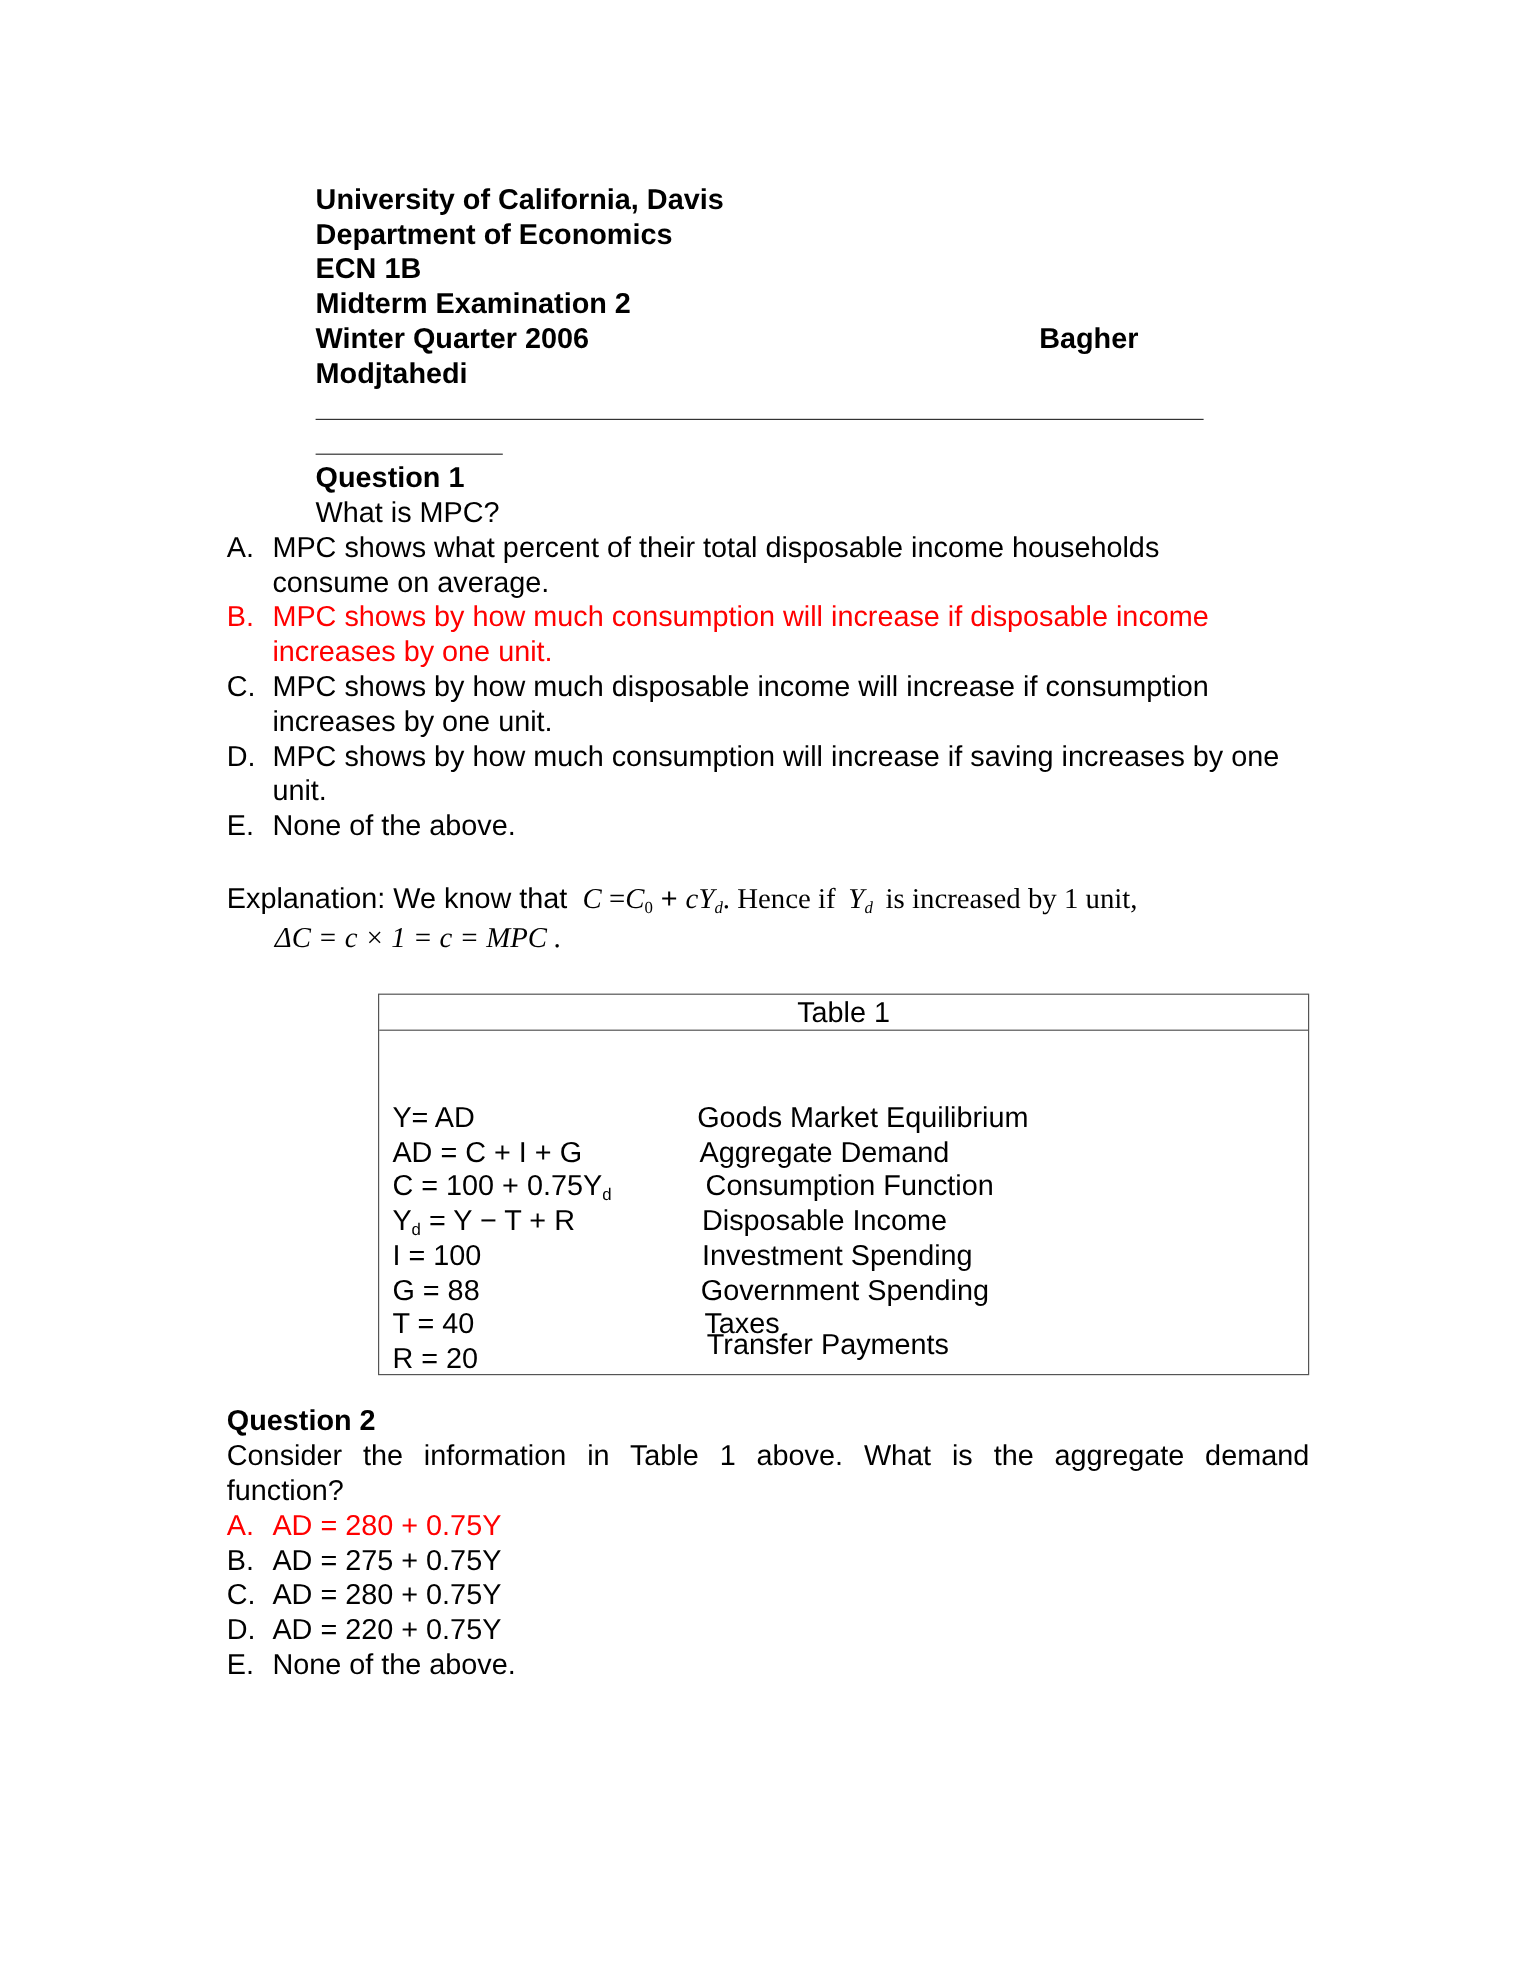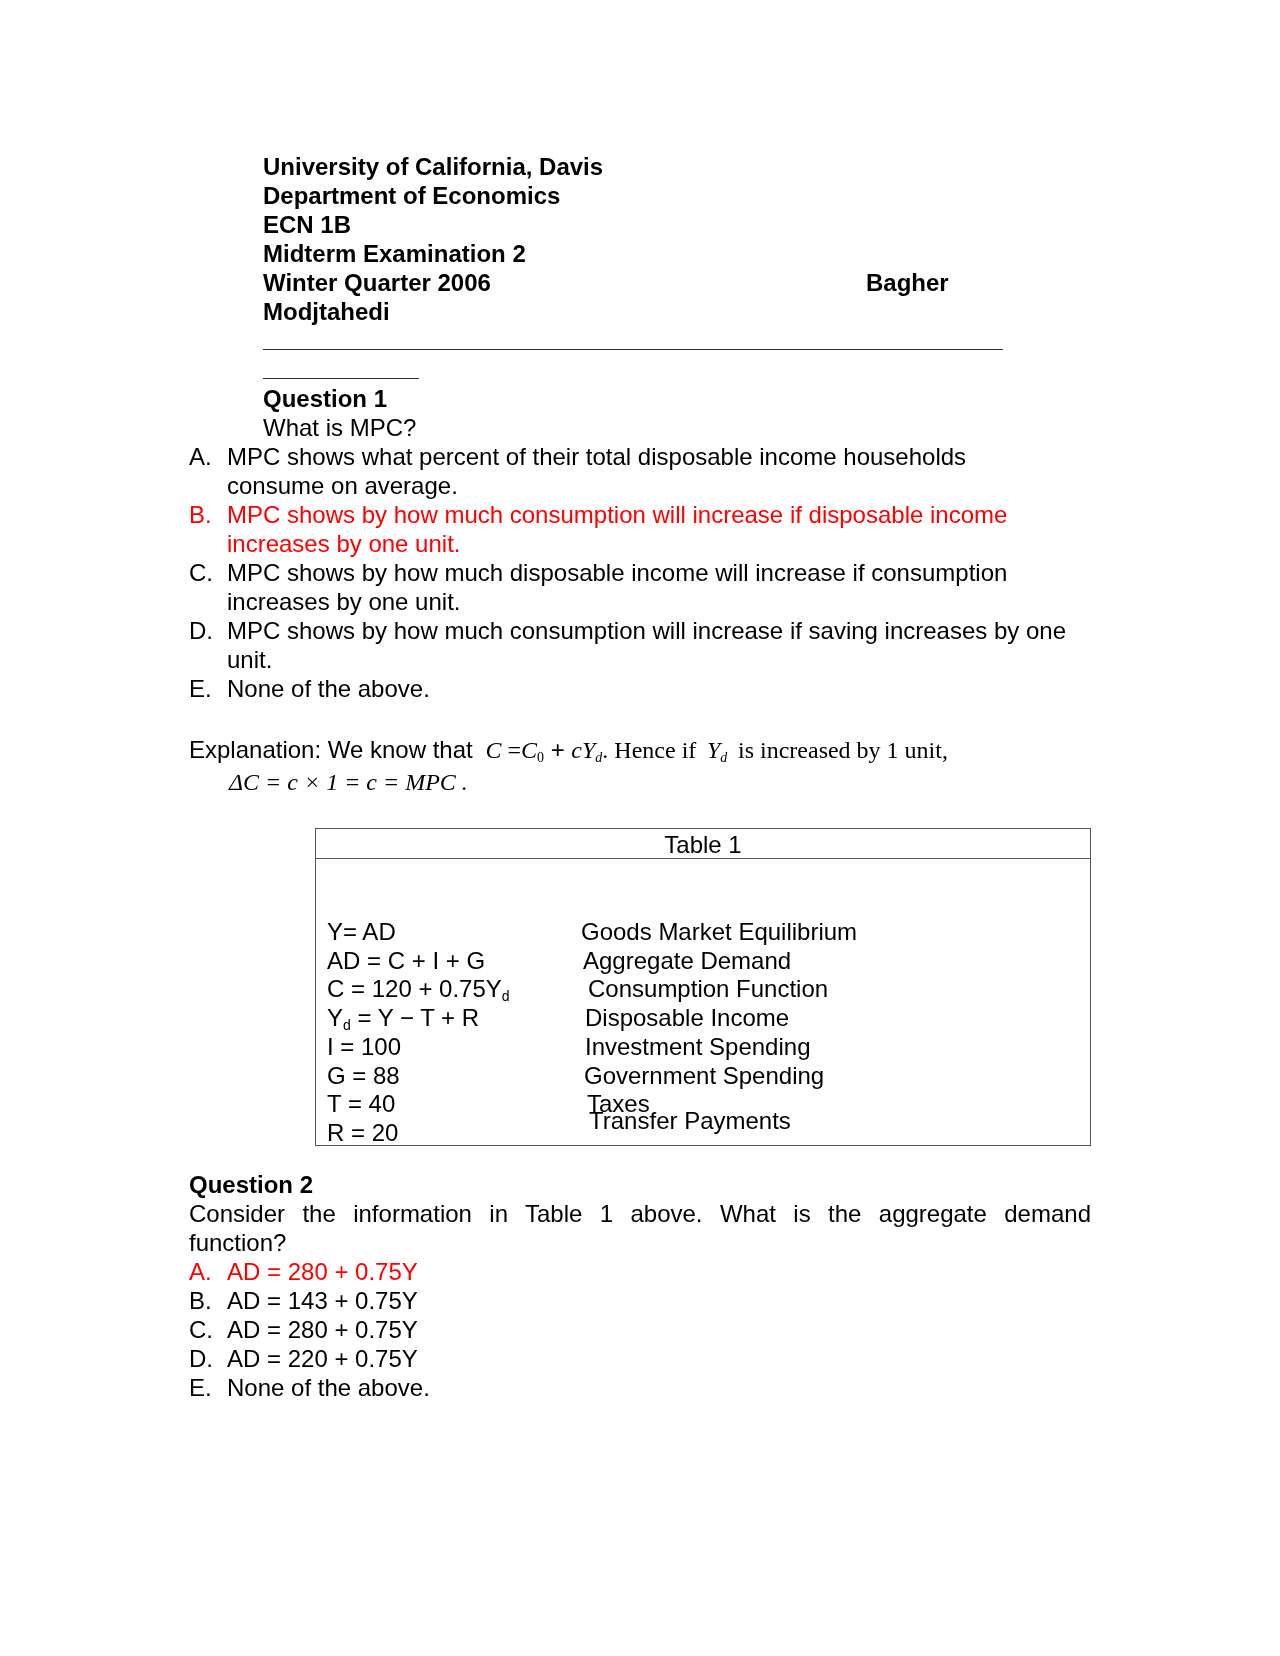--- a/index.html
+++ b/index.html
@@ -69,21 +69,21 @@
 
 <div class="tbl">
   <div class="tbl-head">Table 1</div>
 
   <div class="trow" style="top:88px;">Y= AD</div>
   <div class="tdesc" style="left:265px;top:88px;">Goods Market Equilibrium</div>
 
   <div class="trow" style="top:117px;">AD = C + I + G</div>
   <div class="tdesc" style="left:267px;top:117px;">Aggregate Demand</div>
 
-  <div class="trow" style="top:145px;"><span>C = 120 + 0.75Y</span><sub>d</sub></div>
+  <div class="trow" style="top:145px;"><span>C = 100 + 0.75Y</span><sub>d</sub></div>
   <div class="tdesc" style="left:272px;top:145px;">Consumption Function</div>
 
   <div class="trow" style="top:174px;"><span>Y</span><sub>d</sub><span> = Y − T + R</span></div>
   <div class="tdesc" style="left:269px;top:174px;">Disposable Income</div>
 
   <div class="trow" style="top:203px;">I = 100</div>
   <div class="tdesc" style="left:269px;top:203px;">Investment Spending</div>
 
   <div class="trow" style="top:232px;">G = 88</div>
   <div class="tdesc" style="left:268px;top:232px;">Government Spending</div>
@@ -98,21 +98,21 @@
 <div class="abs bold" style="left:189px;top:1170px;">Question 2</div>
 <div class="abs just" style="left:189px;top:1199px;width:902px;">Consider the information in Table 1 above. What is the aggregate demand</div>
 <div class="abs" style="left:189px;top:1228px;">function?</div>
 
 <div class="opt red" style="top:1257px;">
   <span class="lt">A.</span>
   <span class="tx">AD = 280 + 0.75Y</span>
 </div>
 <div class="opt" style="top:1286px;">
   <span class="lt">B.</span>
-  <span class="tx">AD = 143 + 0.75Y</span>
+  <span class="tx">AD = 275 + 0.75Y</span>
 </div>
 <div class="opt" style="top:1315px;">
   <span class="lt">C.</span>
   <span class="tx">AD = 280 + 0.75Y</span>
 </div>
 <div class="opt" style="top:1344px;">
   <span class="lt">D.</span>
   <span class="tx">AD = 220 + 0.75Y</span>
 </div>
 <div class="opt" style="top:1373px;">

